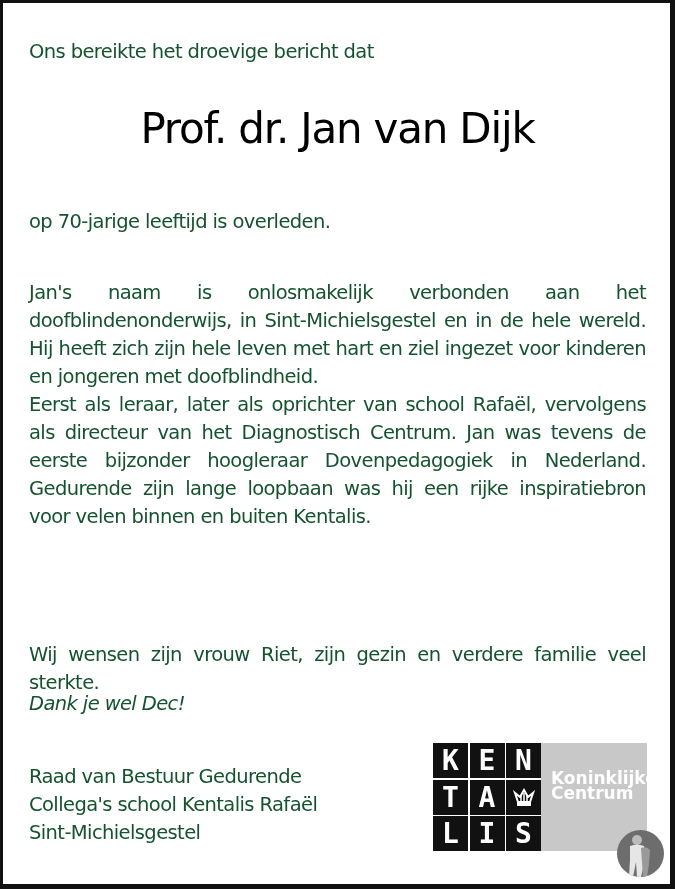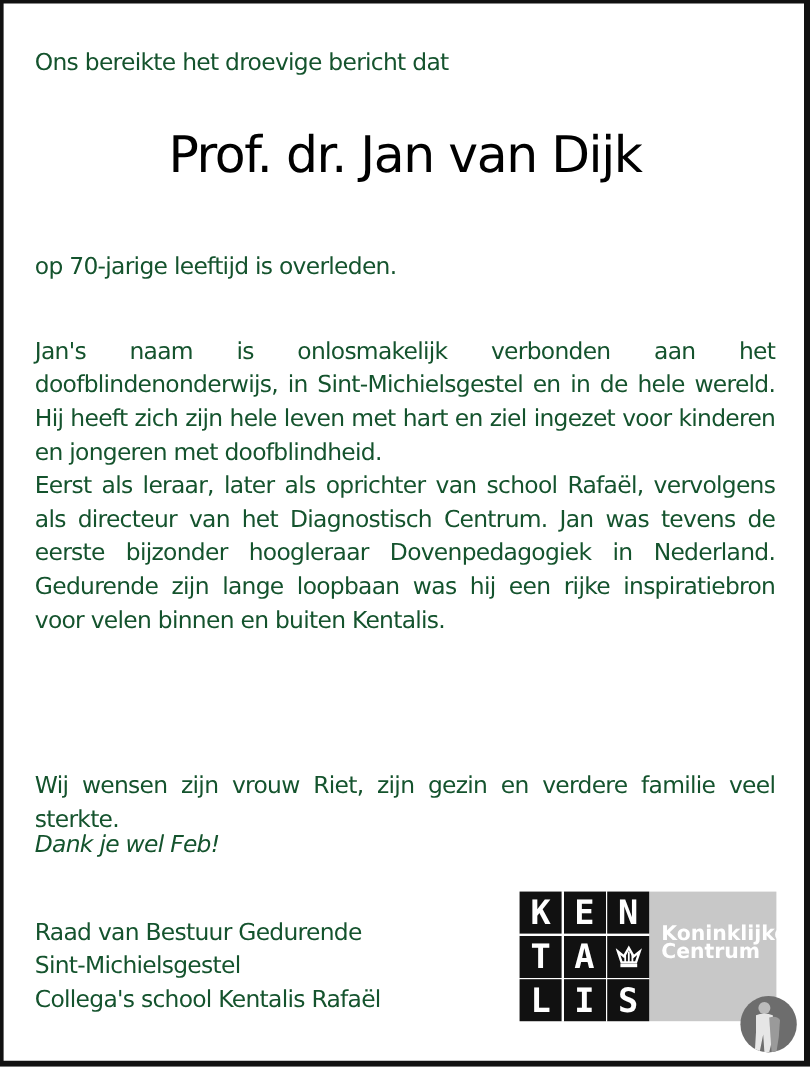--- a/index.html
+++ b/index.html
@@ -65,26 +65,26 @@
 <div class="txt intro">Ons bereikte het droevige bericht dat</div>
 <div class="name">Prof. dr. Jan van Dijk</div>
 <div class="txt age">op 70-jarige leeftijd is overleden.</div>
 
 <div class="txt body">
   <p>Jan's naam is onlosmakelijk verbonden aan het doofblindenonderwijs, in Sint-Michielsgestel en in de hele wereld. Hij heeft zich zijn hele leven met hart en ziel ingezet voor kinderen en jongeren met doofblindheid.</p>
   <p>Eerst als leraar, later als oprichter van school Rafaël, vervolgens als directeur van het Diagnostisch Centrum. Jan was tevens de eerste bijzonder hoogleraar Dovenpedagogiek in Nederland. Gedurende zijn lange loopbaan was hij een rijke inspiratiebron voor velen binnen en buiten Kentalis.</p>
 </div>
 
 <div class="txt wish">Wij wensen zijn vrouw Riet, zijn gezin en verdere familie veel sterkte.</div>
-<div class="txt thanks">Dank je wel Feb!</div>
+<div class="txt thanks">Dank je wel Dec!</div>
 
 <div class="txt sign">
   <div>Raad van Bestuur Gedurende</div>
+  <div>Collega's school Kentalis Rafaël</div>
   <div>Sint-Michielsgestel</div>
-  <div>Collega's school Kentalis Rafaël</div>
 </div>
 
 <div class="logo">
   <div class="grid">
     <div class="cell">K</div>
     <div class="cell">E</div>
     <div class="cell">N</div>
     <div class="cell">T</div>
     <div class="cell">A</div>
     <div class="cell">

